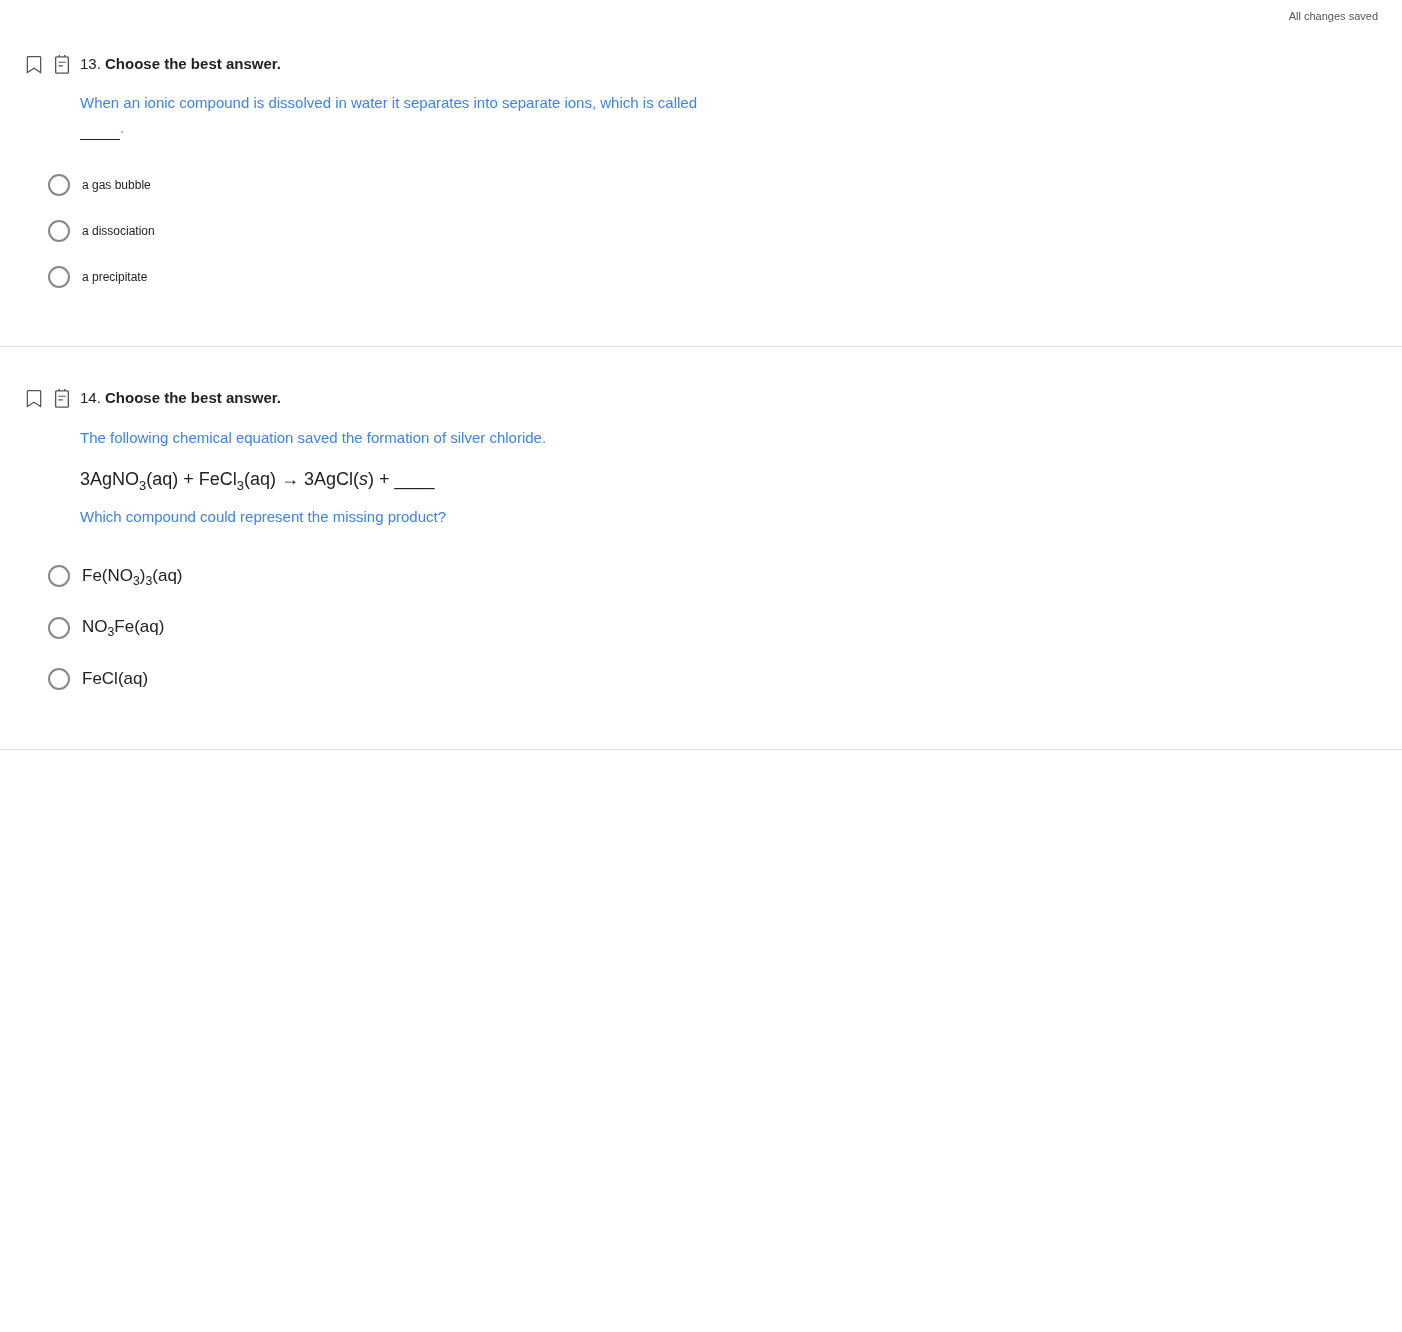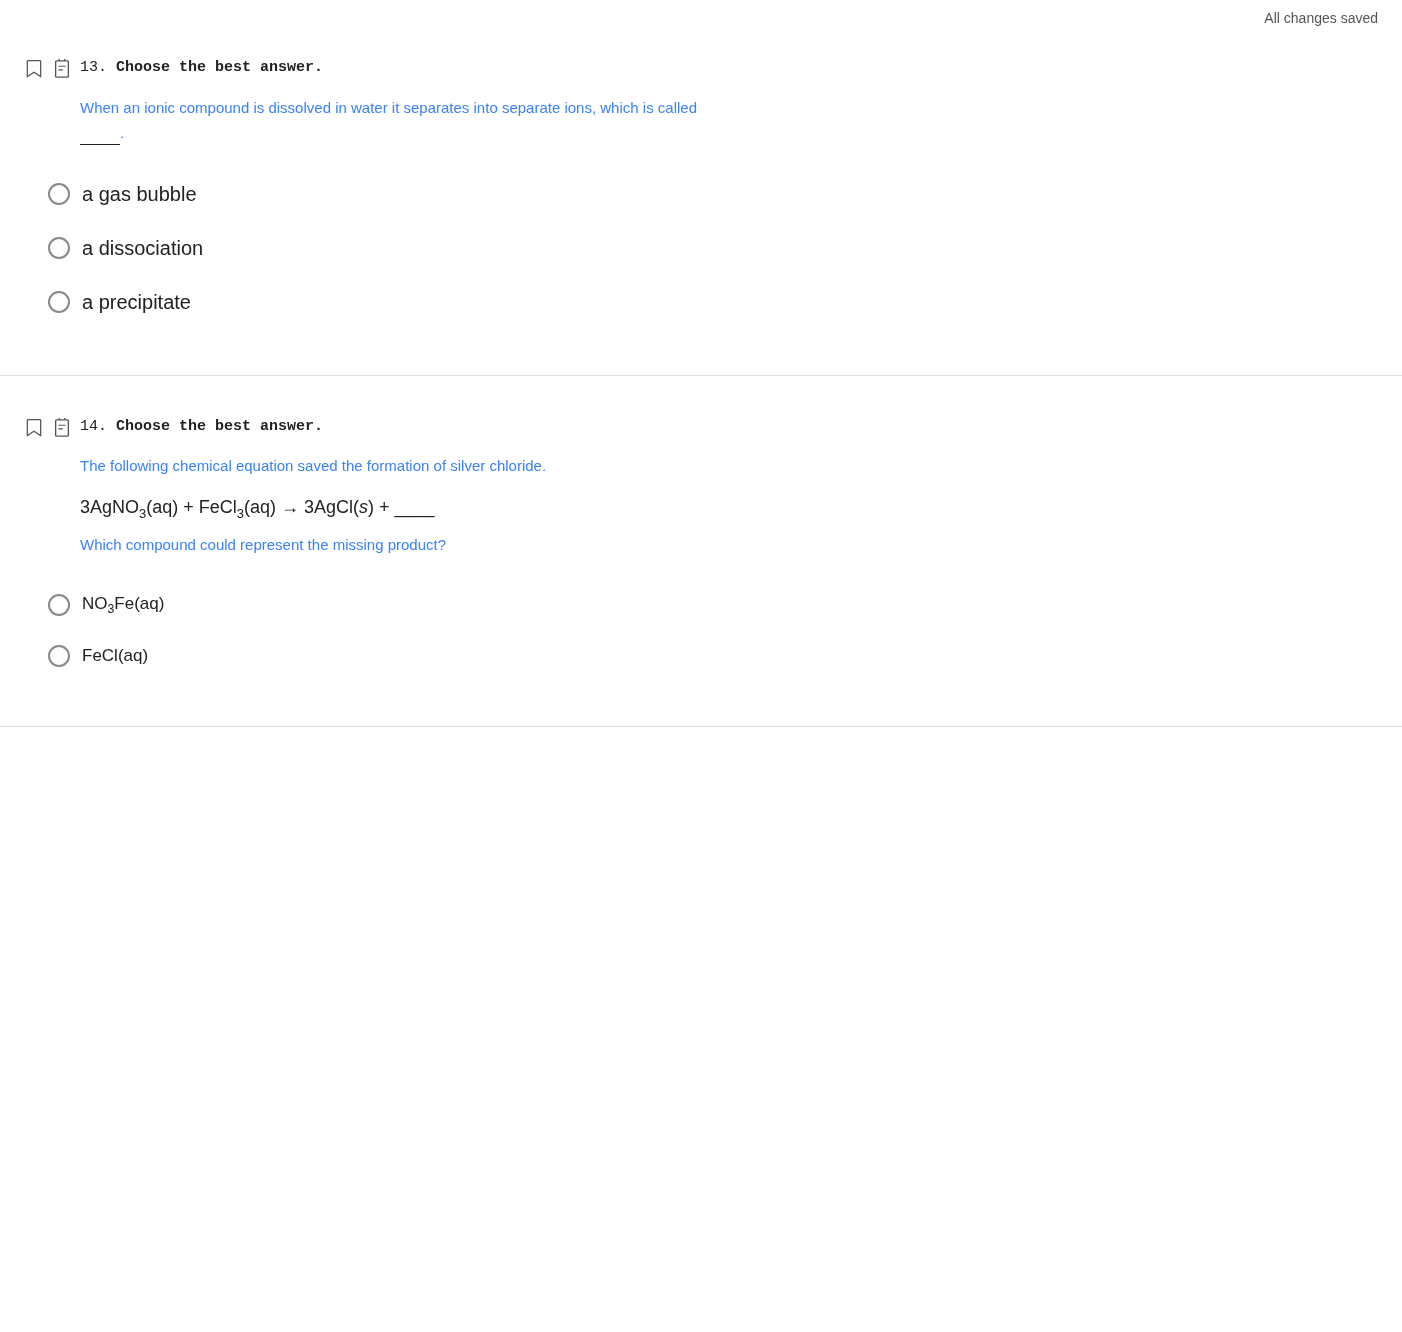--- a/index.html
+++ b/index.html
@@ -24,21 +24,21 @@
       padding: 0 0 40px 0;
     }
 
     .top-bar {
       display: flex;
       justify-content: flex-end;
       padding: 8px 24px 4px 24px;
     }
 
     .all-changes-saved {
-      font-size: 14px;
+      font-size: 11px;
       color: #555;
     }
 
     .question-block {
       padding: 24px 32px 32px 24px;
     }
 
     .question-header {
       display: flex;
       align-items: flex-start;
@@ -55,21 +55,20 @@
 
     .flag-icon {
       width: 20px;
       height: 20px;
       flex-shrink: 0;
       margin-top: 2px;
     }
 
     .question-label {
       font-size: 15px;
-      font-family: Liberation Mono, monospace;
     }
 
     .question-label strong {
       font-weight: bold;
     }
 
     .question-body {
       margin-left: 56px;
       margin-bottom: 24px;
     }
@@ -107,21 +106,21 @@
     .radio-circle {
       width: 22px;
       height: 22px;
       border: 2px solid #888;
       border-radius: 50%;
       flex-shrink: 0;
       background: #fff;
     }
 
     .option-text {
-      font-size: 20px;
+      font-size: 12px;
       color: #222;
     }
 
     .divider {
       border: none;
       border-top: 1px solid #ddd;
       margin: 16px 0;
     }
 
     .equation {
@@ -212,20 +211,24 @@
       <p class="equation">
         3AgNO<sub>3</sub>(aq) + FeCl<sub>3</sub>(aq) → 3AgCl(<em>s</em>) + ____
       </p>
 
       <p class="question-text">Which compound could represent the missing product?</p>
     </div>
 
     <ul class="options-list">
       <li class="option-item">
         <div class="radio-circle"></div>
+        <span class="option-text option-formula">Fe(NO<sub>3</sub>)<sub>3</sub>(aq)</span>
+      </li>
+      <li class="option-item">
+        <div class="radio-circle"></div>
         <span class="option-text option-formula">NO<sub>3</sub>Fe(aq)</span>
       </li>
       <li class="option-item">
         <div class="radio-circle"></div>
         <span class="option-text option-formula">FeCl(aq)</span>
       </li>
     </ul>
   </div>
 
   <hr class="divider">

